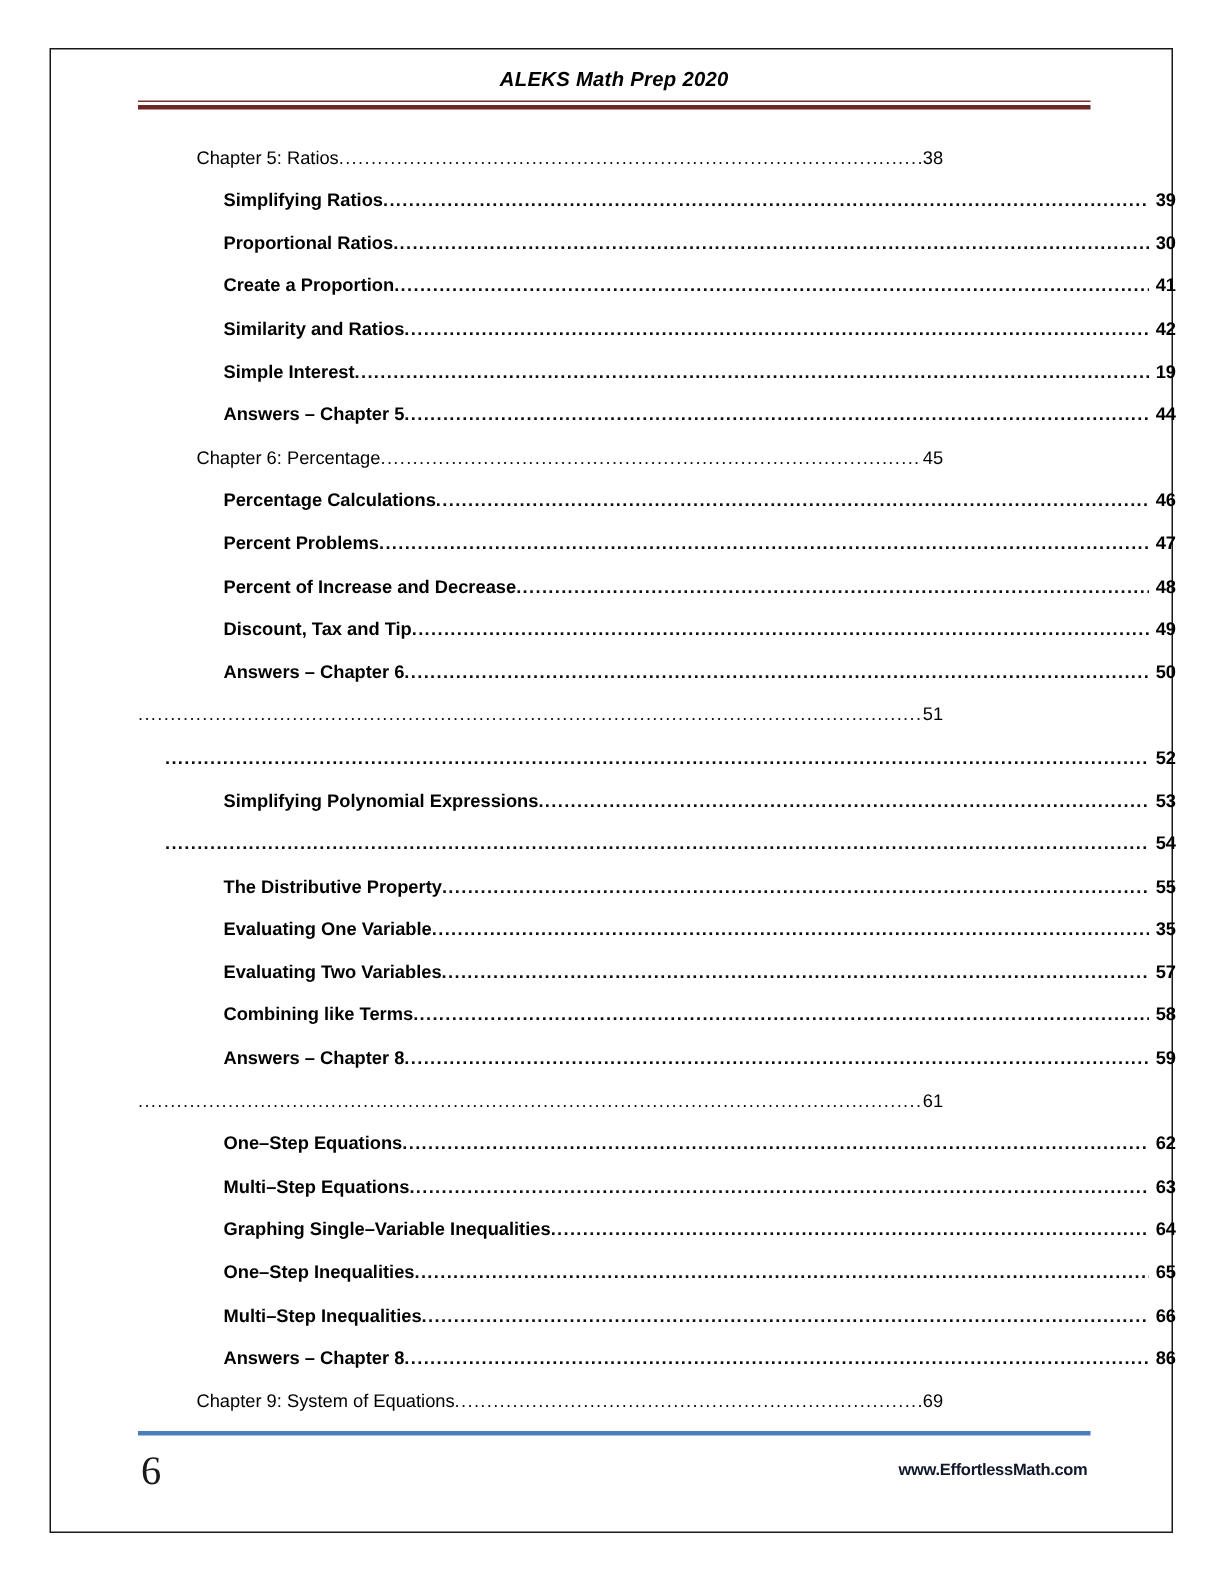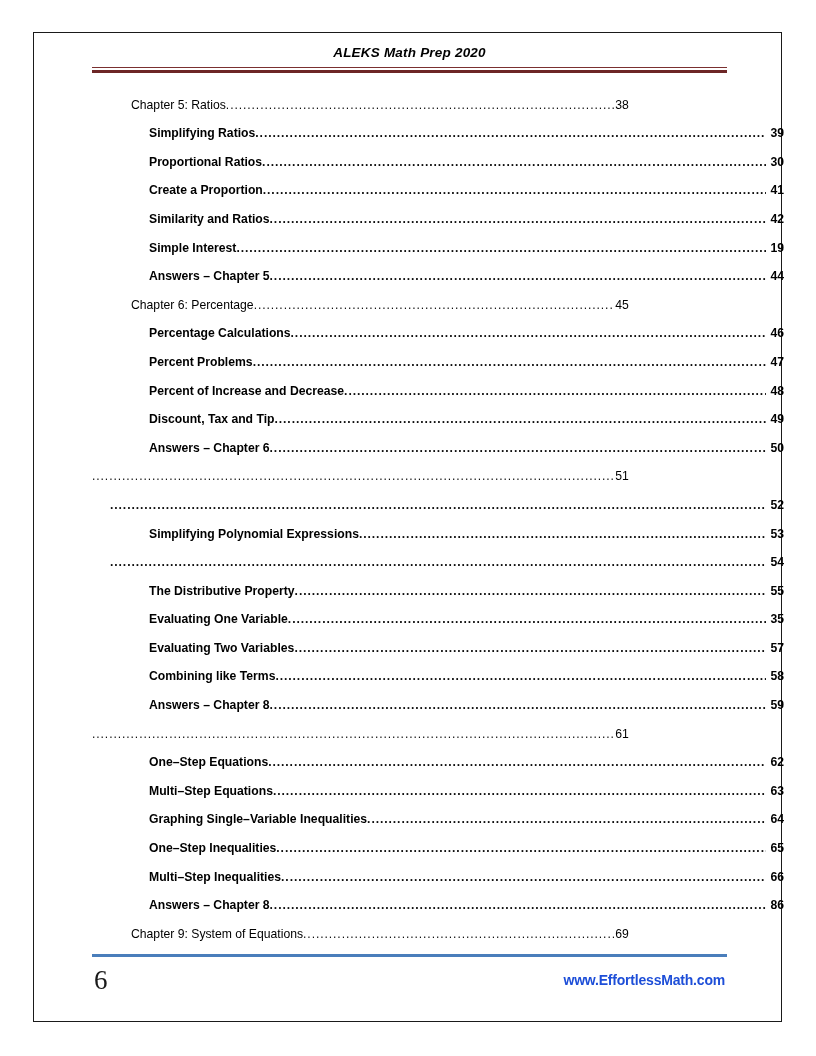--- a/index.html
+++ b/index.html
@@ -142,24 +142,24 @@
     height: 34px;
   }
   #footer-page-number {
     font-family: "Liberation Serif", serif;
     font-size: 27px;
     line-height: 30px;
     color: #1a1a1a;
     padding-left: 2px;
   }
   #footer-site {
-    font-size: 14px;
+    font-size: 11px;
     font-weight: bold;
     letter-spacing: -0.2px;
-    color: #1d4ed8;
+    color: #0f172a;
     padding-right: 2px;
   }
 </style>
 </head>
 <body>
 
 <div id="page-frame">
 
   <div id="page-header">
     <div id="header-title">ALEKS Math Prep 2020</div>

